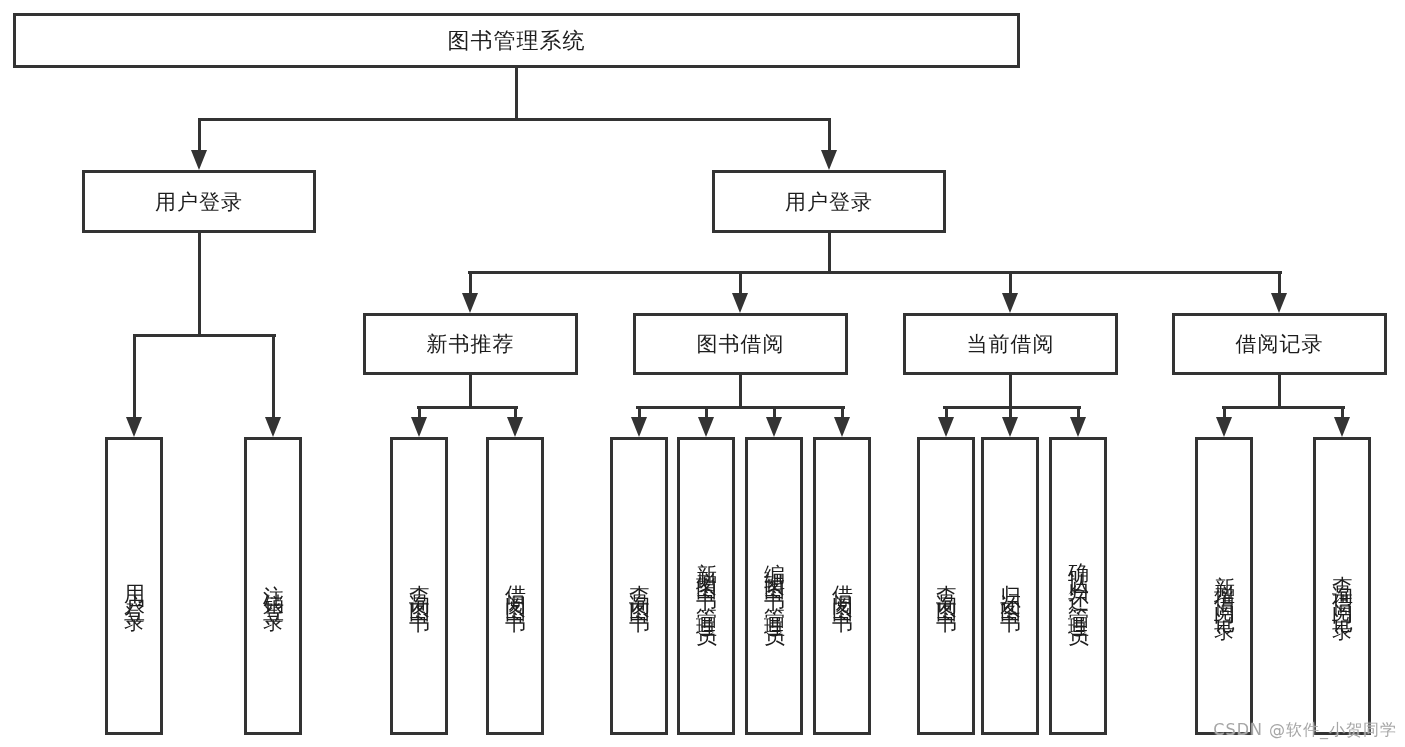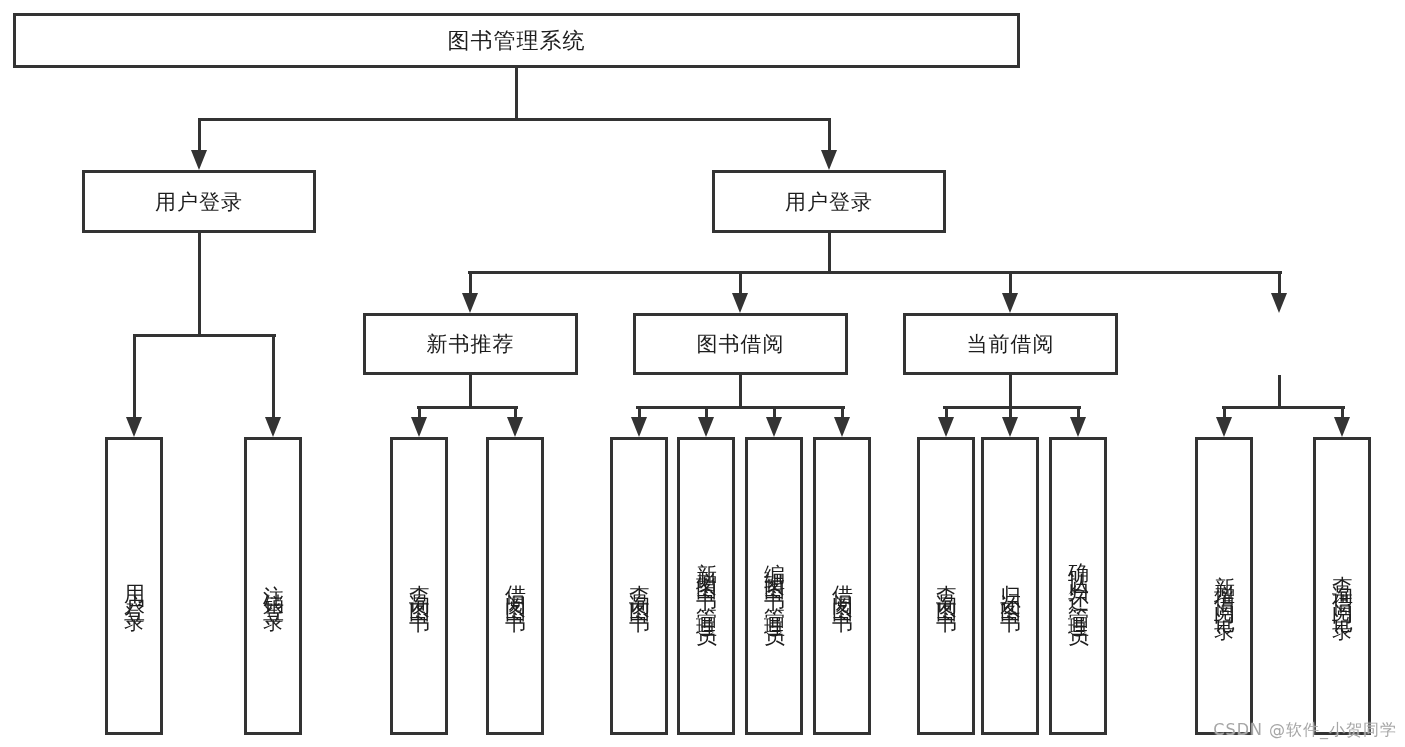--- a/index.html
+++ b/index.html
@@ -116,20 +116,23 @@
 
   <div class="node" style="left:363px;top:313px;width:215px;height:62px;">
     <span>新书推荐</span>
   </div>
   <div class="node" style="left:903px;top:313px;width:215px;height:62px;">
     <span>当前借阅</span>
   </div>
   <div class="node" style="left:633px;top:313px;width:215px;height:62px;">
     <span>图书借阅</span>
   </div>
+  <div class="node" style="left:1172px;top:313px;width:215px;height:62px;">
+    <span>借阅记录</span>
+  </div>
 
   <div class="vline" style="left:469px;top:375px;height:34px;"></div>
   <div class="hline" style="left:417px;top:406px;width:101px;"></div>
   <div class="vline" style="left:418px;top:408px;height:11px;"></div>
   <div class="arrow" style="left:411px;top:417px;"></div>
   <div class="vline" style="left:514px;top:408px;height:11px;"></div>
   <div class="arrow" style="left:507px;top:417px;"></div>
 
   <div class="vline" style="left:739px;top:375px;height:34px;"></div>
   <div class="hline" style="left:636px;top:406px;width:209px;"></div>

